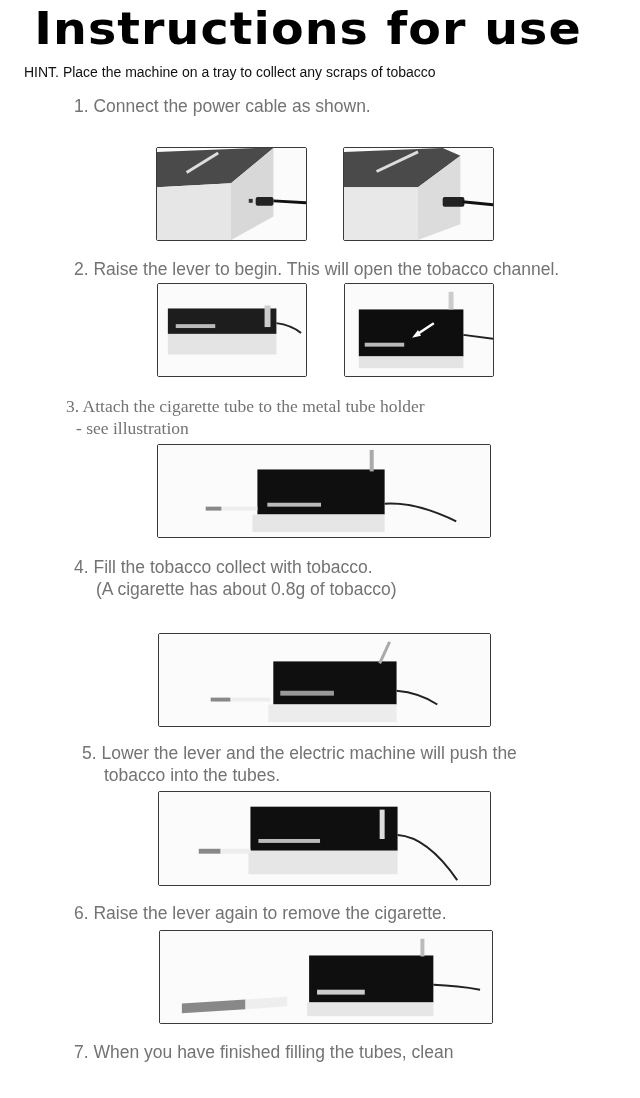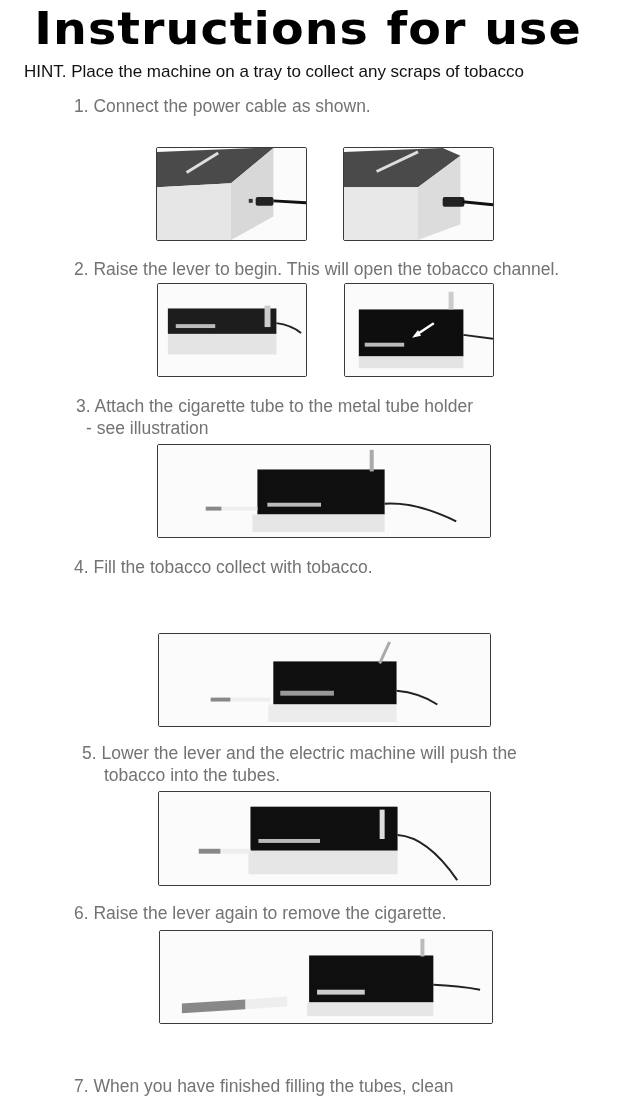--- a/index.html
+++ b/index.html
@@ -3,21 +3,21 @@
 <meta charset="utf-8">
 <style>
   html, body { margin: 0; padding: 0; background: #ffffff; }
   body { width: 640px; height: 1098px; position: relative; overflow: hidden;
          font-family: "Liberation Sans", sans-serif; color: #111; }
   .abs { position: absolute; }
   .title { left: 0; width: 616px; top: 2px; text-align: center;
            font-family: "DejaVu Sans", sans-serif; font-weight: bold;
            font-size: 44px; letter-spacing: 1px; color: #000; line-height: 54px;
            transform: scaleX(1.08); transform-origin: 308px 0; }
-  .hint { left: 24px; top: 61px; font-size: 17px; line-height: 22px; white-space: nowrap; }
+  .hint { left: 24px; top: 61px; font-size: 14px; line-height: 22px; white-space: nowrap; }
   .step { font-size: 17.5px; line-height: 22px; white-space: nowrap; color: #737373; }
   .step .num { display: inline-block; }
   .step .cont { display: block; }
   .photo { border: 1.5px solid #3a3a3a; border-radius: 2px; background: #f7f7f7; overflow: hidden; box-sizing: border-box; }
   .photo svg { width: 100%; height: 100%; display: block; }
 </style>
 </head>
 <body>
 
 <div class="abs title">Instructions for use</div>
@@ -71,41 +71,42 @@
     <rect x="14" y="26" width="106" height="48" fill="#0e0e0e"></rect>
     <rect x="14" y="74" width="106" height="12" fill="#e4e4e4"></rect>
     <rect x="20" y="60" width="40" height="4" fill="#bbb"></rect>
     <rect x="105" y="8" width="5" height="18" fill="#ccc"></rect>
     <line x1="90" y1="40" x2="72" y2="52" stroke="#fff" stroke-width="2.5"></line>
     <polygon points="68,55 74,47 77,53" fill="#fff"></polygon>
     <path d="M120 52 Q135 54 150 56" stroke="#222" stroke-width="2" fill="none"></path>
   </svg>
 </div>
 
-<div class="abs step" style="left:76px; top:395px;">
+<div class="abs step" style="left:66px; top:395px;font-family:Liberation Serif, serif;">
   <span class="num">3.</span>
   <span>Attach the cigarette tube to the metal tube holder</span>
   <span class="cont" style="padding-left:10px;">- see illustration</span>
 </div>
 <div class="abs photo" style="left:157px; top:444px; width:334px; height:94px;">
   <svg viewBox="0 0 334 94" preserveAspectRatio="none">
     <rect width="334" height="94" fill="#fbfbfb"></rect>
     <rect x="100" y="25" width="128" height="46" fill="#0f0f0f"></rect>
     <rect x="95" y="71" width="133" height="18" fill="#e6e6e6"></rect>
     <rect x="110" y="59" width="54" height="4" fill="#bbb"></rect>
     <rect x="213" y="5" width="4" height="22" fill="#aaa"></rect>
     <rect x="48" y="63" width="16" height="4" fill="#888"></rect>
     <rect x="64" y="63" width="36" height="4" fill="#eee"></rect>
     <path d="M228 60 Q260 58 300 78" stroke="#222" stroke-width="2" fill="none"></path>
   </svg>
 </div>
 
 <div class="abs step" style="left:74px; top:556px;">
   <span class="num">4.</span>
   <span>Fill the tobacco collect with tobacco.</span>
+  <span class="cont" style="padding-left:22px;">(A cigarette has about 0.8g of tobacco)</span>
 </div>
 <div class="abs photo" style="left:158px; top:633px; width:333px; height:94px;">
   <svg viewBox="0 0 333 94" preserveAspectRatio="none">
     <rect width="333" height="94" fill="#fbfbfb"></rect>
     <rect x="115" y="28" width="124" height="44" fill="#0f0f0f"></rect>
     <rect x="110" y="72" width="129" height="18" fill="#ececec"></rect>
     <rect x="122" y="58" width="54" height="5" fill="#999"></rect>
     <line x1="222" y1="30" x2="232" y2="8" stroke="#aaa" stroke-width="3"></line>
     <rect x="52" y="65" width="20" height="4" fill="#888"></rect>
     <rect x="72" y="65" width="40" height="4" fill="#eee"></rect>
@@ -141,16 +142,16 @@
     <rect x="150" y="25" width="125" height="48" fill="#0f0f0f"></rect>
     <rect x="148" y="73" width="127" height="14" fill="#e6e6e6"></rect>
     <rect x="158" y="60" width="48" height="5" fill="#ccc"></rect>
     <rect x="262" y="8" width="4" height="18" fill="#bbb"></rect>
     <polygon points="22,74 86,70 86,80 22,84" fill="#888"></polygon>
     <polygon points="86,70 128,67 128,77 86,80" fill="#eee"></polygon>
     <path d="M275 55 Q300 56 322 60" stroke="#222" stroke-width="2" fill="none"></path>
   </svg>
 </div>
 
-<div class="abs step" style="left:74px; top:1075px;text-align:center;">
+<div class="abs step" style="left:74px; top:1041px;text-align:center;">
   <span class="num">7.</span>
   <span>When you have finished filling the tubes, clean</span>
 </div>
 
 </body></html>

